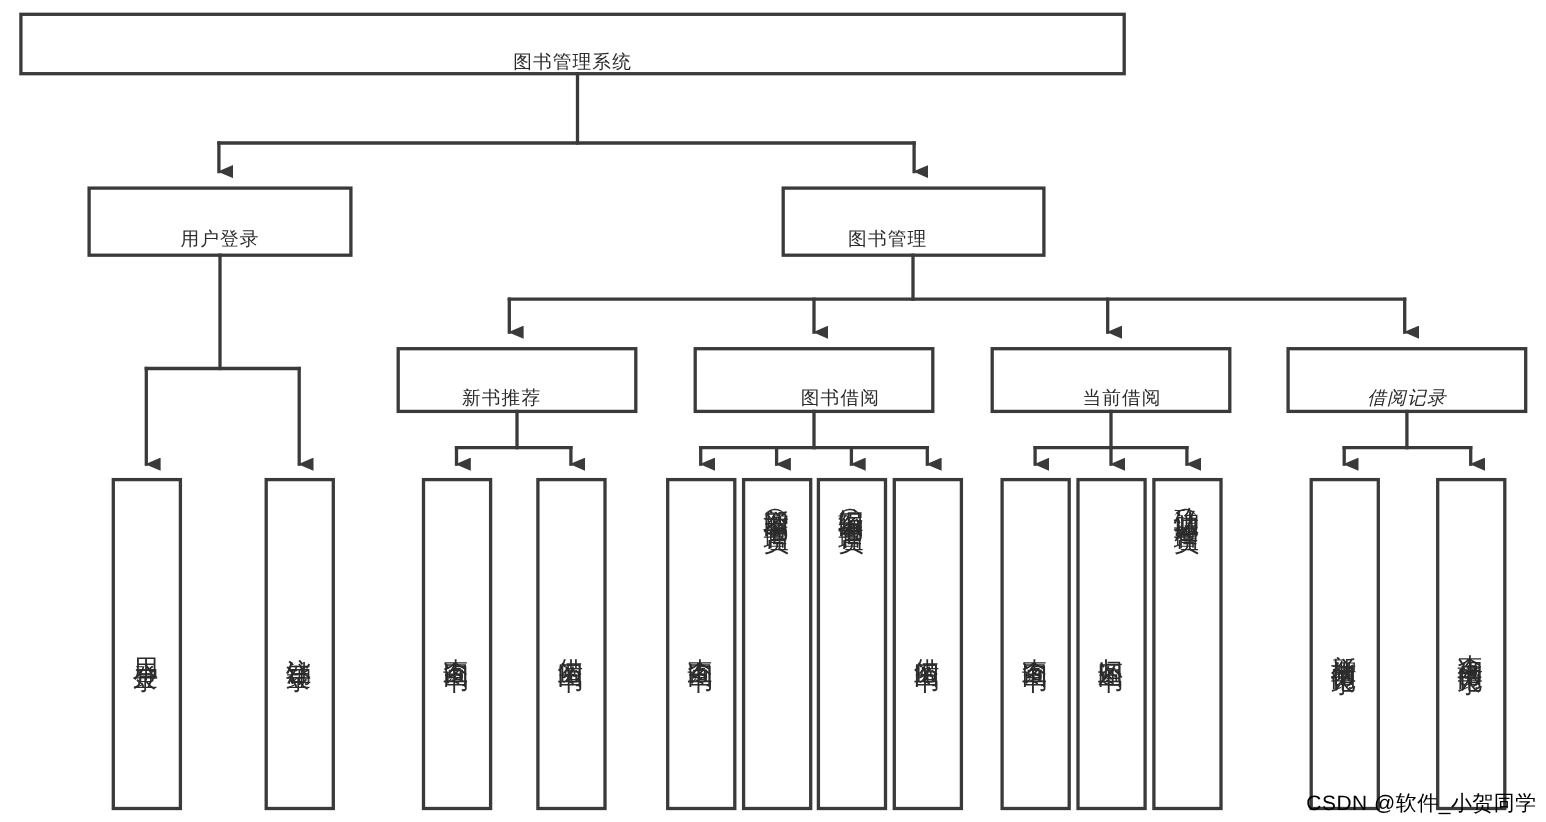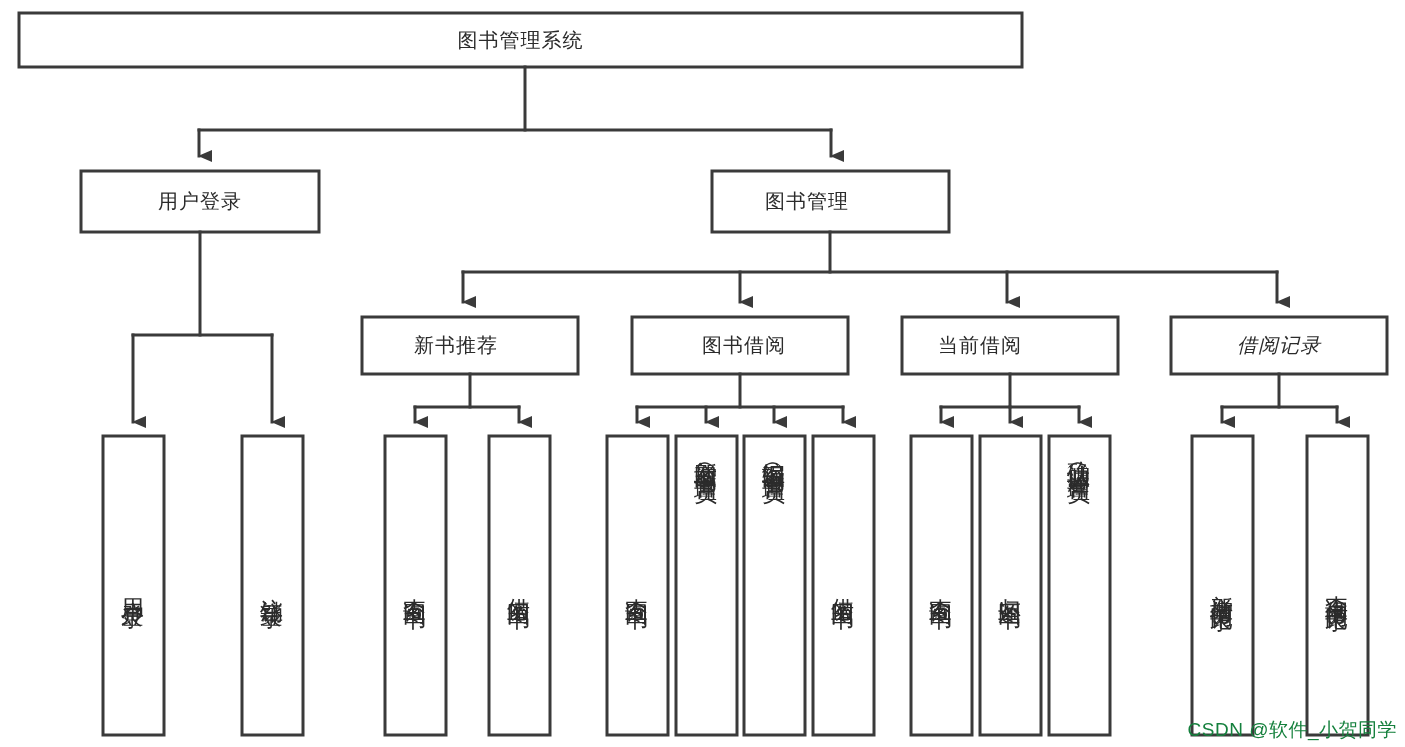--- a/index.html
+++ b/index.html
@@ -37,24 +37,25 @@
   }
   .arrowhead {
     fill: #3a3a3a;
   }
   .h-label {
     position: absolute;
     display: flex;
     align-items: center;
     justify-content: center;
     color: #2b2b2b;
-    font-size: 20px;
+    font-size: 17px;
     letter-spacing: 1px;
     white-space: nowrap;
     pointer-events: none;
+    margin-top: 16px;
   }
   .v-label {
     position: absolute;
     display: flex;
     align-items: center;
     justify-content: center;
     color: #2b2b2b;
     font-size: 23px;
     writing-mode: vertical-rl;
     text-orientation: upright;
@@ -63,21 +64,21 @@
     pointer-events: none;
   }
   .v-label.top-align {
     justify-content: flex-start;
   }
   .watermark {
     position: absolute;
     right: 8px;
     bottom: 4px;
     font-size: 19px;
-    color: #15803d;
+    color: #000000;
     letter-spacing: 0.5px;
     white-space: nowrap;
     pointer-events: none;
   }
 </style>
 </head>
 <body>
 
 <div id="canvas">
 
@@ -157,22 +158,22 @@
     <rect class="box-rect" x="1192" y="436" width="61" height="299"></rect>
     <rect class="box-rect" x="1307" y="436" width="61" height="299"></rect>
   </svg>
 
   <div class="h-label" style="left:19px; top:13px; width:1003px; height:54px;">图书管理系统</div>
 
   <div class="h-label" style="left:81px; top:171px; width:238px; height:61px;">用户登录</div>
   <div class="h-label" style="left:712px; top:171px; width:190px; height:61px;">图书管理</div>
 
   <div class="h-label" style="left:362px; top:317px; width:188px; height:57px;">新书推荐</div>
-  <div class="h-label" style="left:632px; top:317px; width:224px; height:57px;">图书借阅</div>
-  <div class="h-label" style="left:862px; top:317px; width:236px; height:57px;">当前借阅</div>
+  <div class="h-label" style="left:632px; top:317px; width:224px; height:57px;padding-left:20px;">图书借阅</div>
+  <div class="h-label" style="left:902px; top:317px; width:236px; height:57px;">当前借阅</div>
   <div class="h-label" style="left:1171px; top:317px; width:216px; height:57px;font-style:italic;">借阅记录</div>
 
   <div class="v-label" style="left:103px; top:436px; width:61px; height:299px;">用户登录</div>
   <div class="v-label" style="left:242px; top:436px; width:61px; height:299px;">注销登录</div>
 
   <div class="v-label" style="left:385px; top:436px; width:61px; height:299px;">查询图书</div>
   <div class="v-label" style="left:489px; top:436px; width:61px; height:299px;">借阅图书</div>
 
   <div class="v-label" style="left:607px; top:436px; width:61px; height:299px;">查询图书</div>
   <div class="v-label top-align" style="left:676px; top:443px; width:61px; height:292px;">新增图书（管理员）</div>

